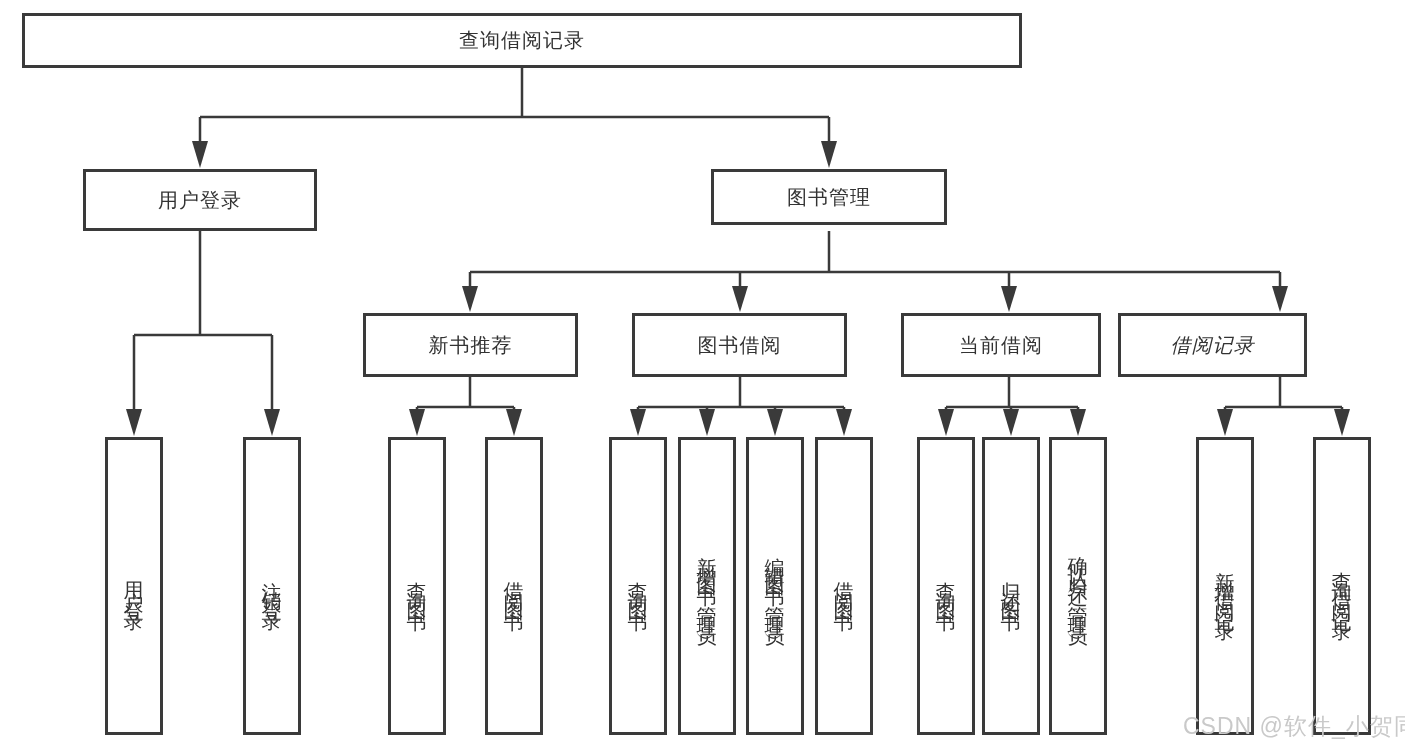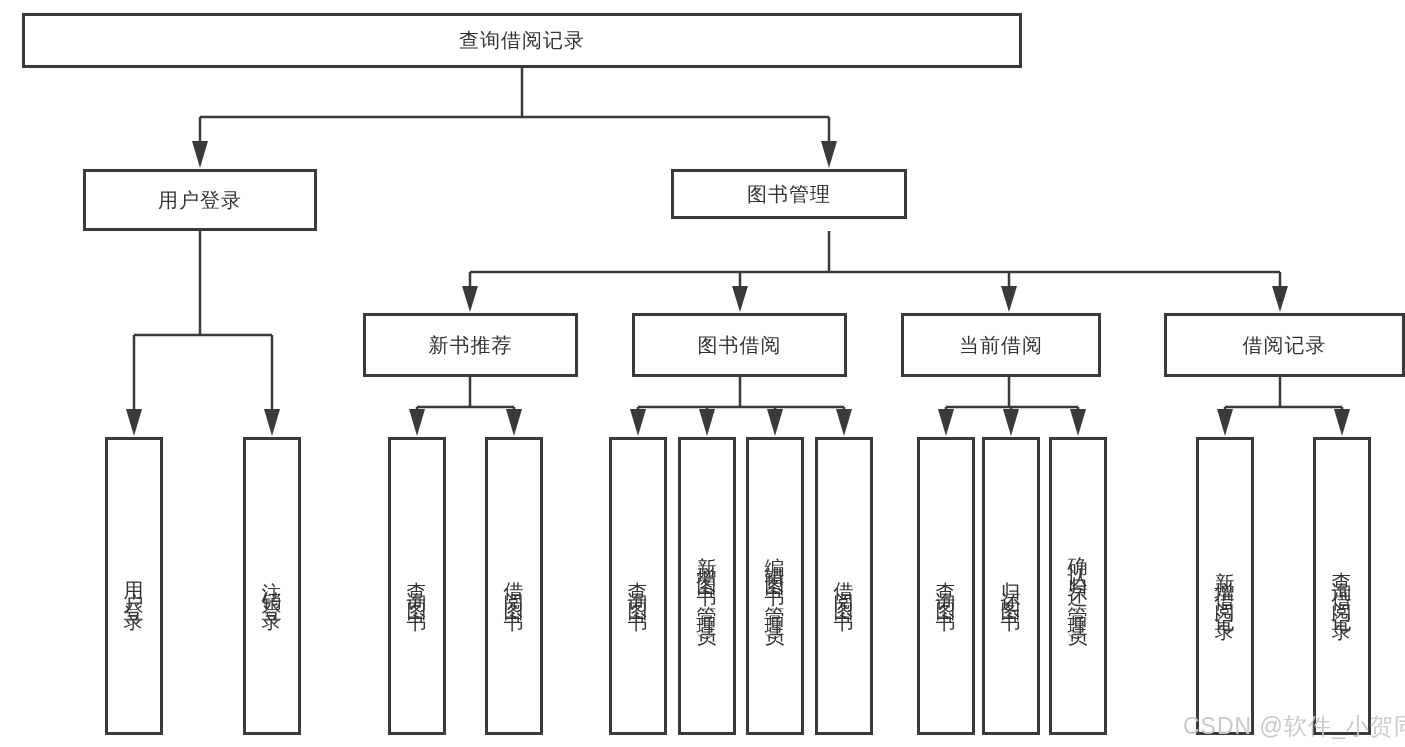--- a/index.html
+++ b/index.html
@@ -88,26 +88,26 @@
       <path d="M1011 436 l-8 -27 h16 z"></path>
       <path d="M1078 436 l-8 -27 h16 z"></path>
       <path d="M1225 436 l-8 -27 h16 z"></path>
       <path d="M1342 436 l-8 -27 h16 z"></path>
     </g>
   </svg>
 
   <div class="box" style="left:22px; top:13px; width:1000px; height:55px;">查询借阅记录</div>
 
   <div class="box" style="left:83px; top:169px; width:234px; height:62px;">用户登录</div>
-  <div class="box" style="left:671px; top:169px; width:236px; height:50px;">图书管理</div>
+  <div class="box" style="left:711px; top:169px; width:236px; height:56px;">图书管理</div>
 
   <div class="box" style="left:363px; top:313px; width:215px; height:64px;">新书推荐</div>
   <div class="box" style="left:632px; top:313px; width:215px; height:64px;">图书借阅</div>
   <div class="box" style="left:901px; top:313px; width:200px; height:64px;">当前借阅</div>
-  <div class="box" style="left:1164px; top:313px; width:241px; height:64px;">借阅记录</div>
+  <div class="box" style="left:1118px; top:313px; width:189px; height:64px;font-style:italic;">借阅记录</div>
 
   <div class="box vbox" style="left:105px; top:437px; width:58px; height:298px;">用户登录</div>
   <div class="box vbox" style="left:243px; top:437px; width:58px; height:298px;">注销登录</div>
 
   <div class="box vbox" style="left:388px; top:437px; width:58px; height:298px;">查询图书</div>
   <div class="box vbox" style="left:485px; top:437px; width:58px; height:298px;">借阅图书</div>
 
   <div class="box vbox" style="left:609px; top:437px; width:58px; height:298px;">查询图书</div>
   <div class="box vbox" style="left:678px; top:437px; width:58px; height:298px;">新增图书（管理员）</div>
   <div class="box vbox" style="left:746px; top:437px; width:58px; height:298px;">编辑图书（管理员）</div>

